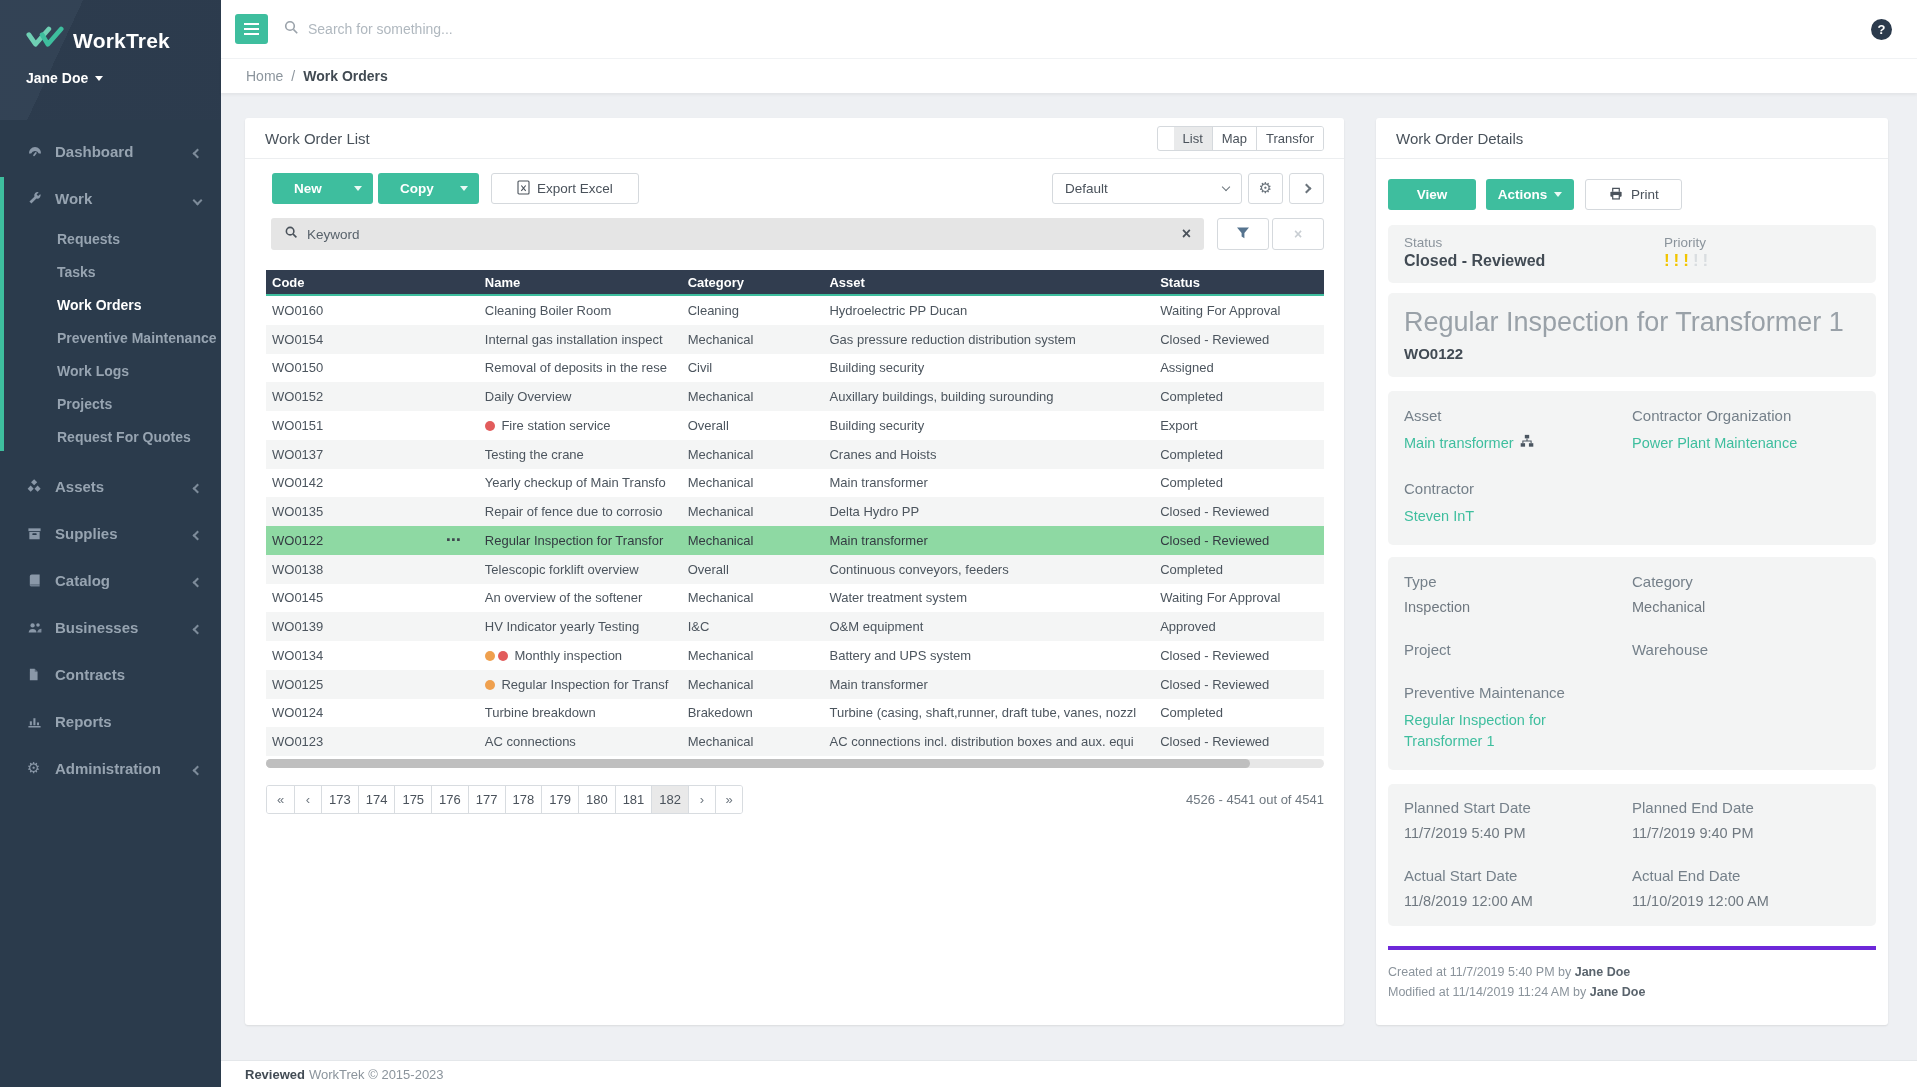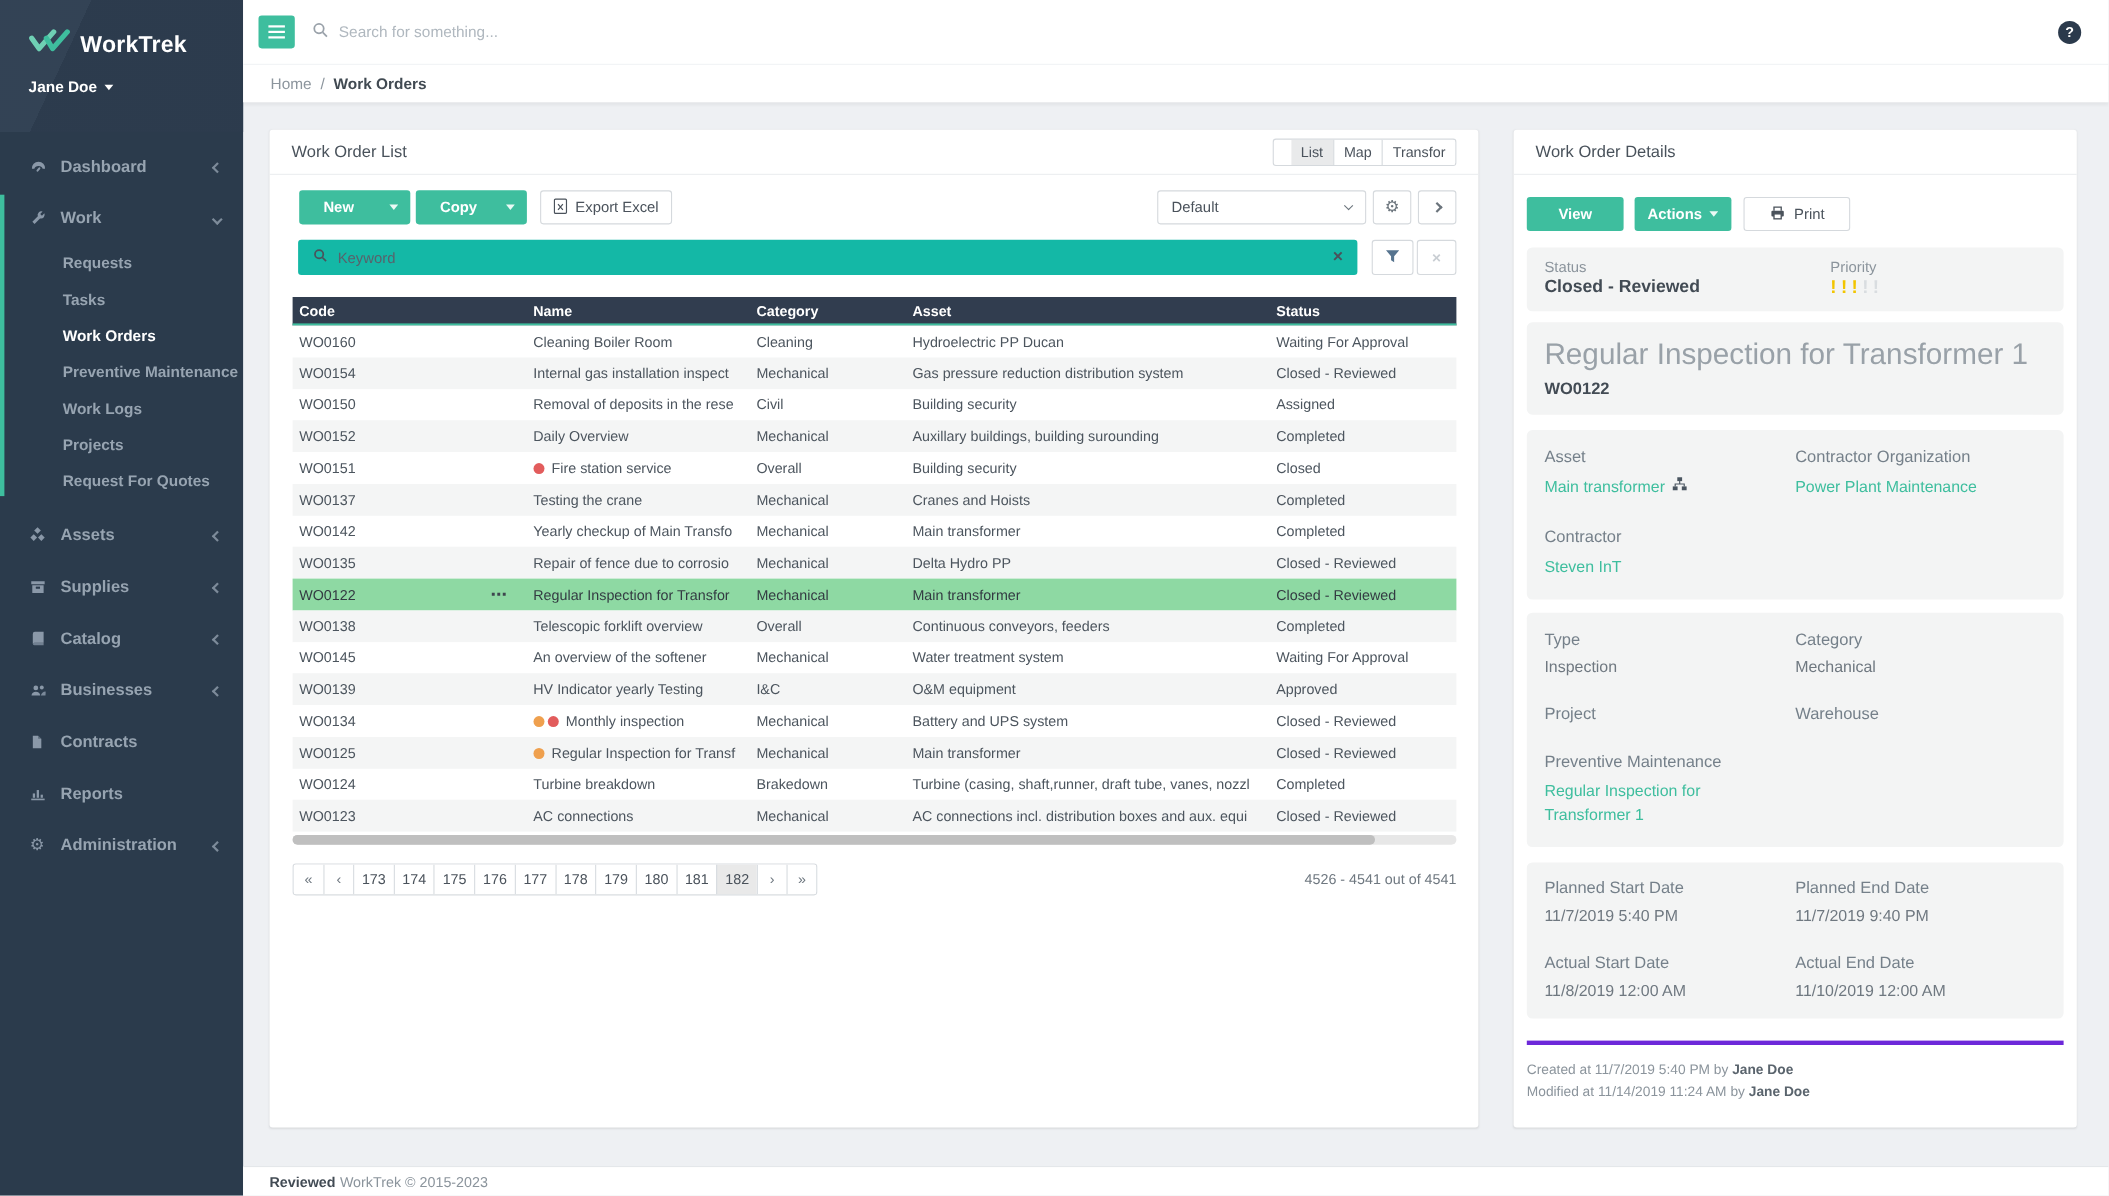--- a/index.html
+++ b/index.html
@@ -67,33 +67,33 @@
 
   
   .toolbar { display:flex; align-items:center; padding:14px 20px 0 27px; }
   .btn-green { background:#3ebe9e; color:#fff; border:none; border-radius:3px; height:31px;
     font-size:13.5px; font-weight:bold; font-family:inherit; cursor:pointer;
     display:flex; align-items:center; justify-content:space-between; padding:0 11px 0 22px; width:101px; }
   .btn-green + .btn-green { margin-left:5px; }
   .btn-green .caret { border-top-color:#eafaf5; }
   .btn-white { background:#fff; border:1px solid #d5d9dd; border-radius:3px; height:31px;
     font-size:13.5px; color:#4a525b; font-family:inherit; cursor:pointer;
-    display:flex; align-items:center; gap:7px; padding:0 11px; }
+    display:flex; align-items:center; gap:7px; padding:0 25px; }
   .btn-export { margin-left:12px; }
   .toolbar-right { margin-left:auto; display:flex; gap:6px; align-items:center; }
   .select-box { width:190px; height:31px; border:1px solid #d5d9dd; border-radius:3px;
     display:flex; align-items:center; justify-content:space-between; padding:0 12px;
     font-size:13.5px; color:#4a525b; background:#fff; cursor:pointer; }
   .select-box .chev { width:6px; height:6px; border-width:1.5px; color:#6b747c; }
   .icon-btn { width:35px; height:31px; border:1px solid #d5d9dd; border-radius:3px; background:#fff;
     display:flex; align-items:center; justify-content:center; color:#6b747c; cursor:pointer; }
 
   
   .keyword-bar { margin:14px 20px 0 26px; display:flex; align-items:center; }
-  .keyword-field { flex:1; height:32px; background:#14b8a6; border-radius:3px;
+  .keyword-field { flex:1; height:32px; background:#e5e5e5; border-radius:3px;
     display:flex; align-items:center; gap:9px; padding:0 13px; color:#6f7880; }
   .keyword-field input { flex:1; border:none; outline:none; background:transparent;
     font-size:13.5px; font-family:inherit; color:#4a525b; }
   .keyword-field input::placeholder { color:#58626b; }
   .clear-x { font-size:16px; font-weight:bold; color:#4a525b; cursor:pointer; line-height:1; }
   .filter-btn { width:38px; height:32px; margin-left:13px; }
   .disabled-x { width:36px; height:32px; margin-left:3px; color:#c9ced3;
     font-weight:bold; font-size:14px; cursor:default; }
 
   
@@ -417,21 +417,21 @@
                 <div class="cell c3">Auxillary buildings, building surounding</div>
                 <div class="cell c4">Completed</div>
               </div>
               <div class="t-row">
                 <div class="cell c0">
                   <span>WO0151</span>
                 </div>
                 <div class="cell c1"><span class="dot red"></span> Fire station service</div>
                 <div class="cell c2">Overall</div>
                 <div class="cell c3">Building security</div>
-                <div class="cell c4">Closed</div>
+                <div class="cell c4">Export</div>
               </div>
               <div class="t-row alt">
                 <div class="cell c0">
                   <span>WO0137</span>
                 </div>
                 <div class="cell c1">Testing the crane</div>
                 <div class="cell c2">Mechanical</div>
                 <div class="cell c3">Cranes and Hoists</div>
                 <div class="cell c4">Completed</div>
               </div>

